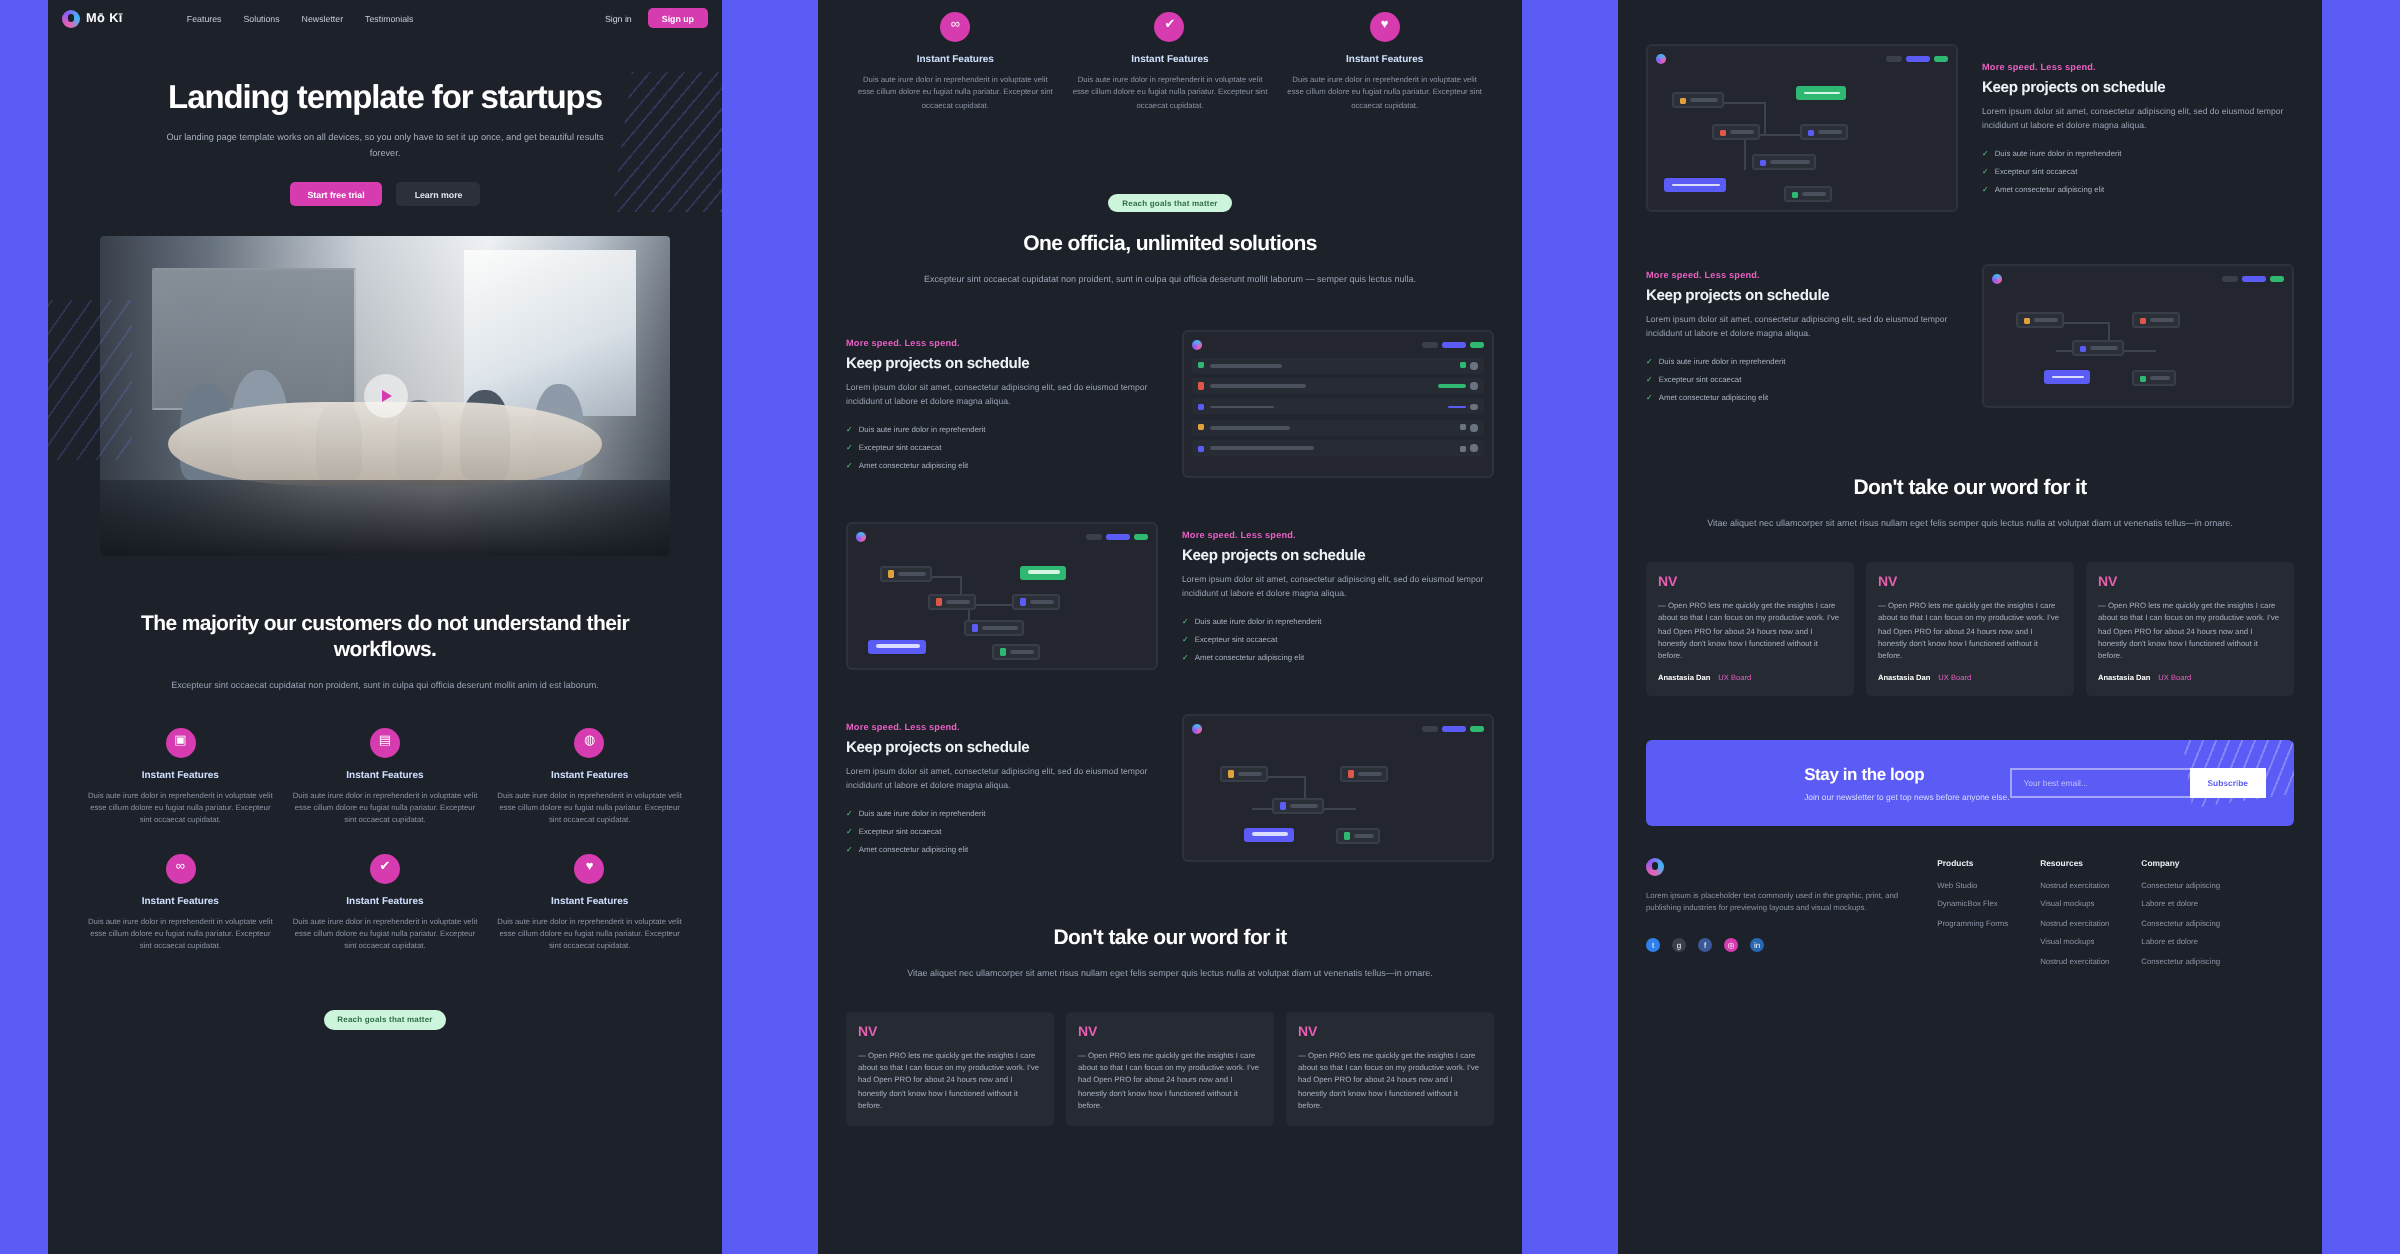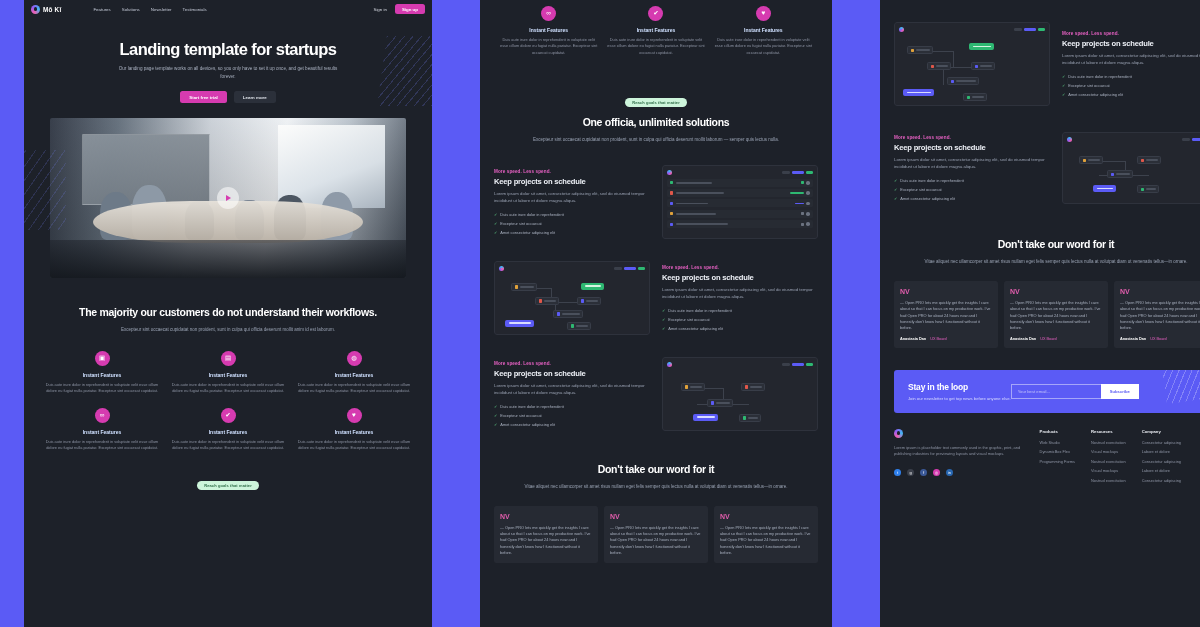--- a/index.html
+++ b/index.html
@@ -14,21 +14,21 @@
     display: flex;
     background: #5b5bf5;
     position: relative;
   }
   .panel {
     background: #1d2129;
     overflow: hidden;
     position: relative;
     flex: none;
   }
-  .p1 { width: 408px; margin-left: 24px; }
+  .p1 { width: 337px; margin-left: 24px; }
   .gap { width: 48px; flex: none; }
   .p2 { width: 352px; }
   .p3 { width: 352px; }
   .edge { flex: 1; }
 
   
   .eyebrow {
     color: #e861c4; font-size: 4.6px; font-weight: 700;
     letter-spacing: .1px; margin-bottom: 3px;
   }
@@ -219,21 +219,21 @@
   }
   .tquote { color:#a9b1c0; font-size:3.9px; line-height:1.62; }
   .tby { font-size:3.8px; display:flex; gap:4px; }
   .tby .nm { color:#fff; font-weight:700; }
   .tby .co { color:#e861c4; }
 
   
   .news {
     background:#5b5bf5; border-radius:3px; margin:0 14px;
     padding:12px 14px; display:flex; align-items:center;
-    justify-content:flex-start; position:relative; overflow:hidden;
+    justify-content:flex-end; position:relative; overflow:hidden;
   }
   .news h3 { color:#fff; font-size:8.5px; font-weight:700; letter-spacing:-.2px; }
   .news p { color:#dadcff; font-size:4.2px; margin-top:4px; }
   .news-form { display:flex; align-items:stretch; }
   .news-input {
     background:transparent; border:1px solid rgba(255,255,255,.45);
     color:#fff; font-size:4.2px; padding:4px 6px; width:90px;
     border-right:none; font-family:"Liberation Sans",sans-serif;
   }
   .news-input::placeholder { color:rgba(255,255,255,.6); }

